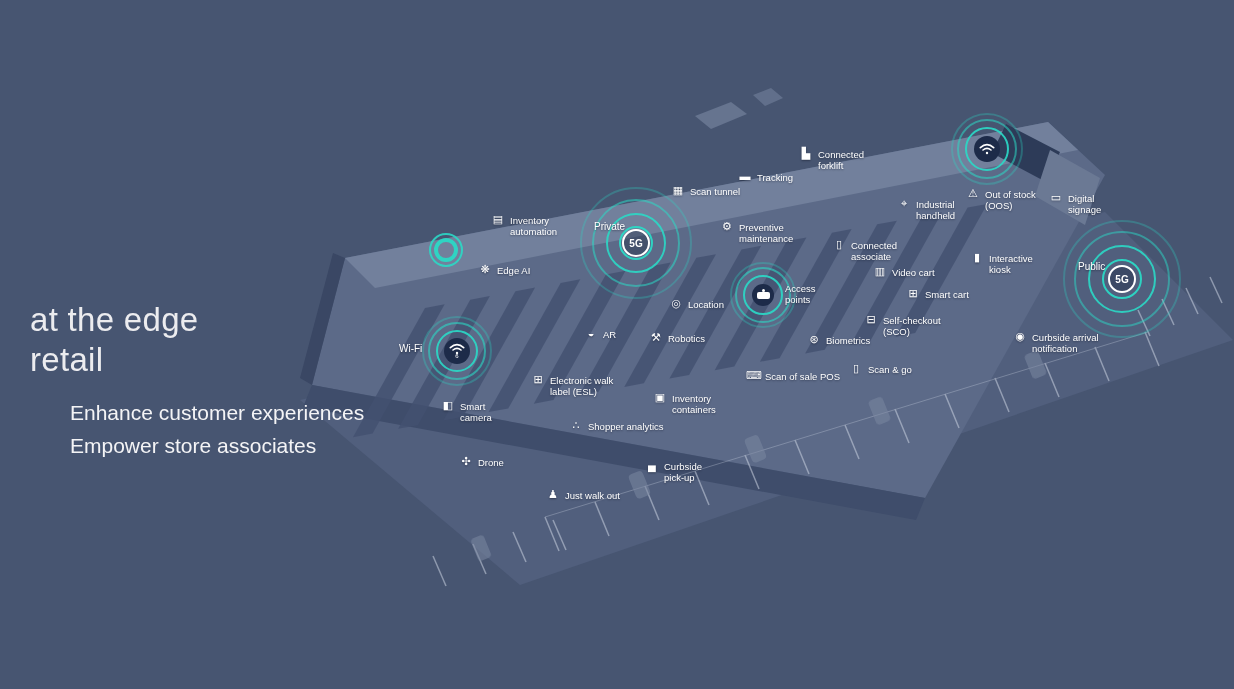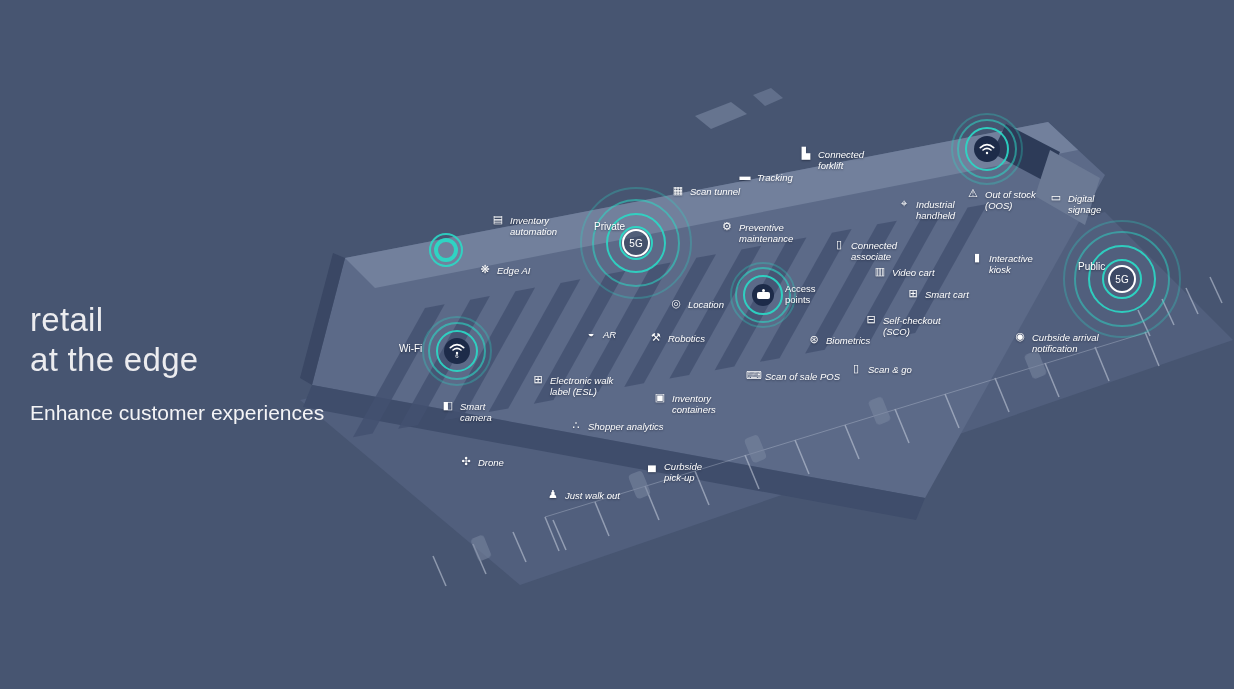--- a/index.html
+++ b/index.html
@@ -5,43 +5,43 @@
   html,body{margin:0;padding:0;background:#333a4c;}
   .stage{
     position:relative;width:1234px;height:689px;overflow:hidden;
     background:#475571;
     font-family:"Liberation Sans",sans-serif;
   }
   .scene{position:absolute;left:0;top:0;z-index:1;}
   
   .panel{position:absolute;left:30px;top:300px;z-index:5;color:#ececef;}
   .title-line{font-size:33px;line-height:40px;font-weight:400;letter-spacing:.3px;}
-  .bullets{margin-top:16px;}
+  .bullets{margin-top:16px;margin-left:40px;}
   .bullet{font-size:21px;line-height:33px;font-weight:400;color:#f4f4f6;}
   
   .hs{position:absolute;z-index:4;display:flex;gap:5px;align-items:flex-start;
       color:#fff;font-size:9.5px;line-height:1.18;
       text-shadow:0 1px 2px rgba(10,16,32,.45);}
   .hs .ic{flex:none;width:14px;text-align:center;font-size:11px;line-height:11px;margin-top:-1px;
           color:#fff;}
-  .hs .lb{display:block;font-style:italic;}
+  .hs .lb{display:block;}
   .nw{white-space:nowrap;}
   .w40{width:40px}.w44{width:44px}.w48{width:48px}.w52{width:52px}.w56{width:56px}
   .w58{width:58px}.w60{width:60px}.w62{width:62px}.w66{width:66px}.w78{width:78px}
   .w88{width:88px}
   
   .net{position:absolute;z-index:3;transform:translate(-50%,-50%);width:0;height:0;}
   .ring{position:absolute;left:0;top:0;transform:translate(-50%,-50%);border-radius:50%;
         border:2px solid #2bd8c5;}
   .core{position:absolute;left:0;top:0;transform:translate(-50%,-50%);
         background:#1d2b49;border-radius:50%;display:flex;align-items:center;justify-content:center;
         flex-direction:column;}
   .badge5g{position:absolute;left:0;top:0;transform:translate(-50%,-50%);
         width:24px;height:24px;border:2px solid #fff;border-radius:50%;
-        color:#fff;font-size:10px;font-weight:normal;display:flex;align-items:center;justify-content:center;
+        color:#fff;font-size:10px;font-weight:bold;display:flex;align-items:center;justify-content:center;
         background:rgba(23,33,58,.35);}
   .netlabel{position:absolute;color:#fff;font-size:10px;white-space:nowrap;
         text-shadow:0 1px 2px rgba(10,16,32,.5);}
   .apdev{width:13px;height:7px;background:#fff;border-radius:2px;position:relative;}
   .apdev:after{content:"";position:absolute;left:5px;top:-3px;width:3px;height:3px;border-radius:50%;background:#fff;}
   .wifi6num{color:#fff;font-size:6px;line-height:5px;margin-top:-1px;}
 </style>
 </head>
 <body>
 
@@ -109,24 +109,25 @@
     <g fill="#7a87a1" opacity="0.55">
       <rect x="632" y="472" width="15" height="26" rx="4" transform="rotate(-22 639 485)"></rect>
       <rect x="748" y="436" width="15" height="26" rx="4" transform="rotate(-22 755 449)"></rect>
       <rect x="872" y="398" width="15" height="26" rx="4" transform="rotate(-22 879 411)"></rect>
       <rect x="1028" y="352" width="15" height="26" rx="4" transform="rotate(-22 1035 365)"></rect>
       <rect x="474" y="536" width="14" height="24" rx="4" transform="rotate(-22 481 548)"></rect>
     </g>
   </svg>
 
   <div class="panel">
+    <div class="title-line">at the edge</div>
     <div class="title-line">retail</div>
-    <div class="title-line">at the edge</div>
     <div class="bullets">
       <div class="bullet">Enhance customer experiences</div>
+      <div class="bullet">Empower store associates</div>
     </div>
   </div>
 
   <div class="net" style="left:446px;top:250px">
     <span class="ring" style="width:30px;height:30px;opacity:.9"></span>
     <span class="ring" style="width:16px;height:16px;border-width:4px;opacity:.95"></span>
   </div>
 
   <div class="net" style="left:636px;top:243px">
     <span class="ring" style="width:108px;height:108px;opacity:.28"></span>

